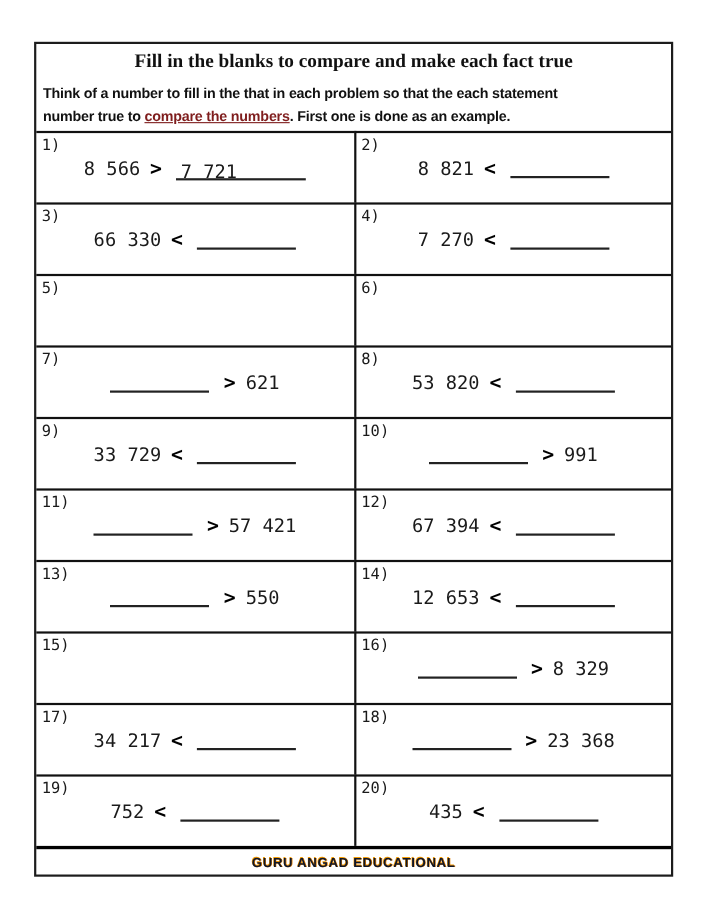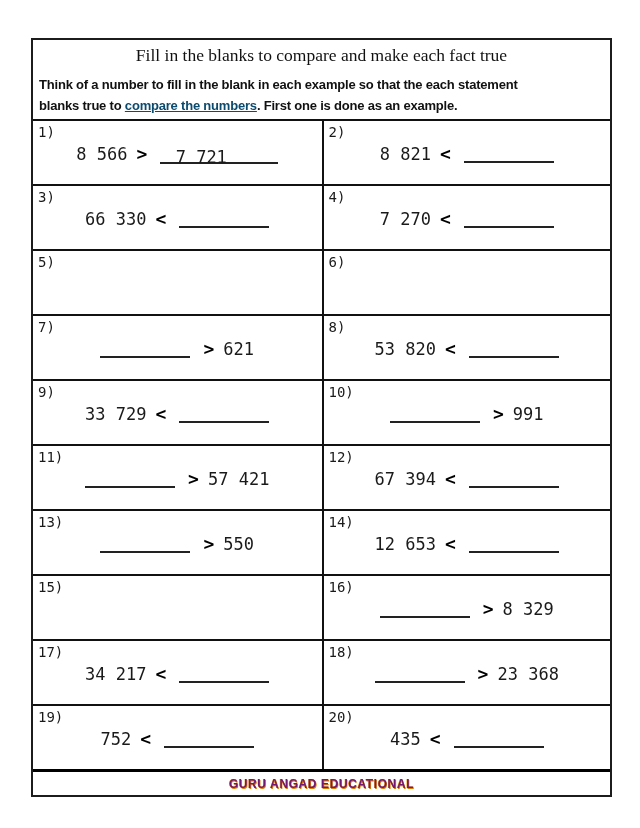--- a/index.html
+++ b/index.html
@@ -17,41 +17,41 @@
     display: grid;
     grid-template-columns: 1fr 1fr;
     background: #ffffff;
   }
   .title-row {
     grid-column: 1 / -1;
     height: 30px;
     box-sizing: border-box;
     display: flex; align-items: center; justify-content: center;
     font-family: "Liberation Serif", "DejaVu Serif", serif;
-    font-weight: normal;
+    font-weight: bold;
     font-size: 17.5px;
     color: #111;
     white-space: nowrap;
     overflow: hidden;
   }
   .instr-row {
     grid-column: 1 / -1;
     height: 49px;
     box-sizing: border-box;
     padding: 4px 6px 0 6px;
     font-weight: bold;
     font-size: 13px;
     letter-spacing: -0.2px;
     line-height: 21px;
     color: #111;
     overflow: hidden;
   }
   .instr-line { white-space: nowrap; }
   .hyperlink {
-    color: #0c4a6e;
+    color: #7f1d1d;
     text-decoration: underline;
     cursor: pointer;
   }
   .cell {
     position: relative;
     height: 65px;
     box-sizing: border-box;
     border-top: 2px solid #111;
   }
   .cell.R { border-left: 2px solid #111; }
@@ -84,48 +84,47 @@
     border-bottom: 2px solid #222;
     vertical-align: -3px;
     text-align: left;
     box-sizing: border-box;
   }
   .blank.first { margin-left: 0; margin-right: 4px; }
   .blank.filled {
     width: auto;
     min-width: 118px;
     padding: 0 40px 0 4px;
-    text-align: center;
   }
   .footer-row {
     grid-column: 1 / -1;
     height: 26px;
     box-sizing: border-box;
     border-top: 3px solid #000;
     display: flex; align-items: center; justify-content: center;
   }
   .brand {
     font-weight: bold;
     font-size: 12px;
     letter-spacing: 0.6px;
     text-transform: uppercase;
-    color: #701a75;
+    color: #0f172a;
     text-shadow: 0.6px 0.6px 0 #e07d00, -0.4px -0.4px 0 #f59b00;
   }
 </style>
 </head>
 <body>
 
 <div class="sheet">
 
   <div class="title-row">Fill in the blanks to compare and make each fact true</div>
 
   <div class="instr-row">
-    <div class="instr-line">Think of a number to fill in the blank in each example so that the each statement</div>
-    <div class="instr-line"><span>blanks true to </span><span class="hyperlink">compare the numbers</span><span>. First one is done as an example.</span></div>
+    <div class="instr-line">Think of a number to fill in the that in each problem so that the each statement</div>
+    <div class="instr-line"><span>number true to </span><span class="hyperlink">compare the numbers</span><span>. First one is done as an example.</span></div>
   </div>
 
   <div class="cell L">
     <span class="pnum">1)</span>
     <div class="eq">
       <span class="val">8 566</span><span class="sym">&gt;</span><span class="blank filled">7 721</span>
     </div>
   </div>
   <div class="cell R">
     <span class="pnum">2)</span>

